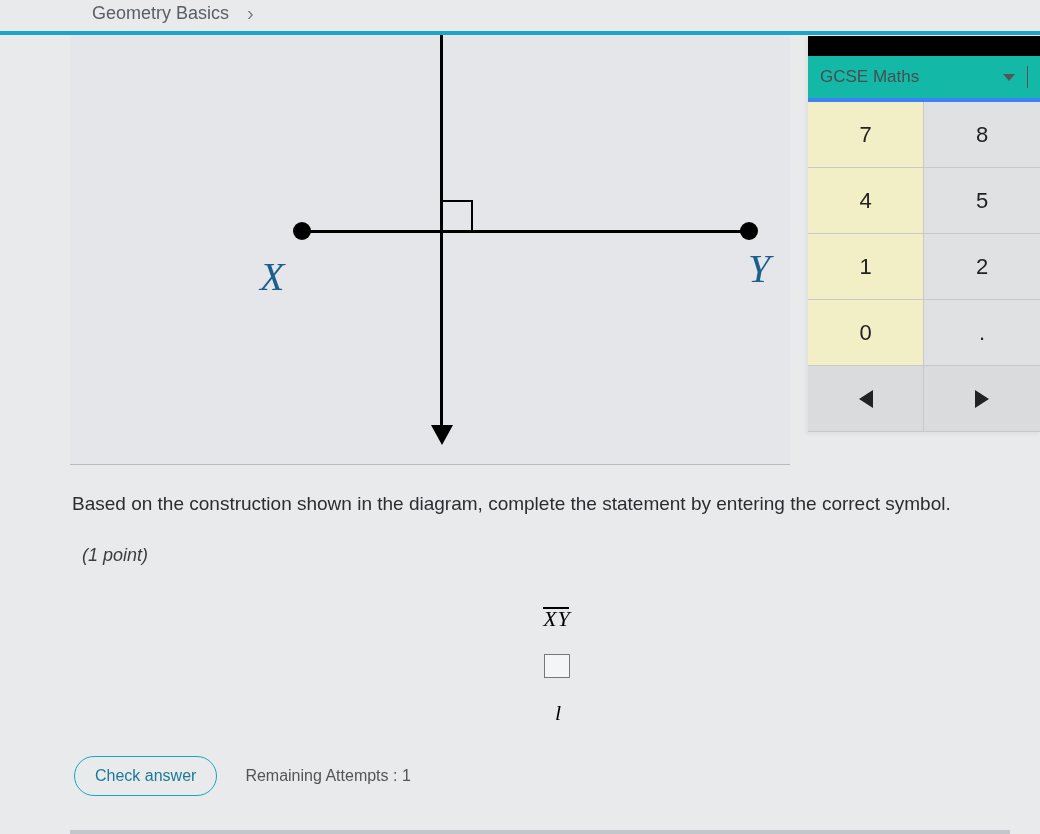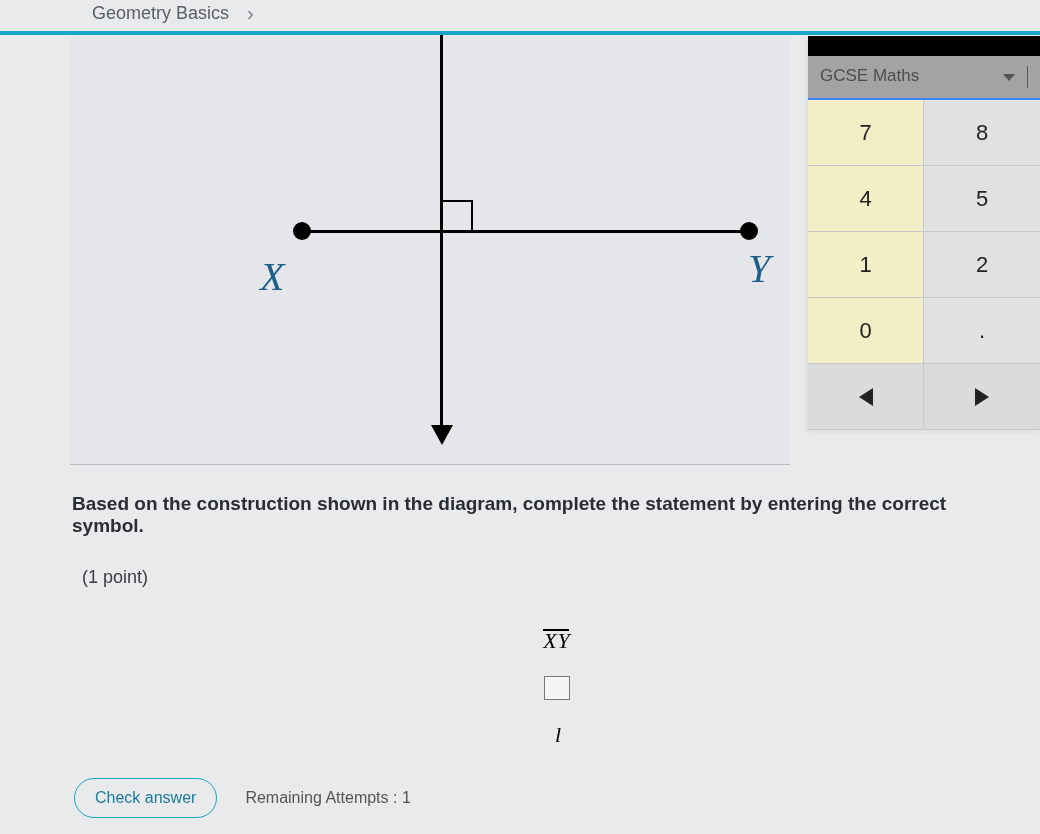--- a/index.html
+++ b/index.html
@@ -96,24 +96,24 @@
     width: 0; height: 0;
     border-left: 11px solid transparent;
     border-right: 11px solid transparent;
     border-top: 20px solid #000;
   }
   
   .question {
     padding: 28px 20px 10px 2px;
     color: #2a2d31;
     font-size: 19px;
-    font-weight: bold;
   }
   .points {
     padding: 20px 0 0 12px;
+    font-style: italic;
     color: #3a3d41;
     font-size: 18px;
   }
   .answer-row {
     display: flex;
     align-items: center;
     gap: 22px;
     padding: 40px 0 0 4px;
     font-family: "Times New Roman", serif;
     flex-direction: column;
@@ -180,24 +180,25 @@
     background: #dfe1e3;
     box-shadow: -2px 2px 4px rgba(0,0,0,0.05);
   }
   .keypad-blackbar {
     height: 20px;
     background: #000;
     width:100%;
   }
   .keypad-header {
     display: flex;
+    align-items: center;
     justify-content: space-between;
     padding: 10px 12px;
-    background: #a3a3a3;
-    border-bottom: 2px solid #3b82f6;
+    background: #14b8a6;
+    border-bottom: 4px solid #3b82f6;
   }
   .keypad-header span { color: #4a4d51; font-size: 17px; }
   .kp-grid {
     display: grid;
     grid-template-columns: 1fr 1fr;
   }
   .kp-cell {
     height: 66px;
     display: flex;
     align-items: center;

